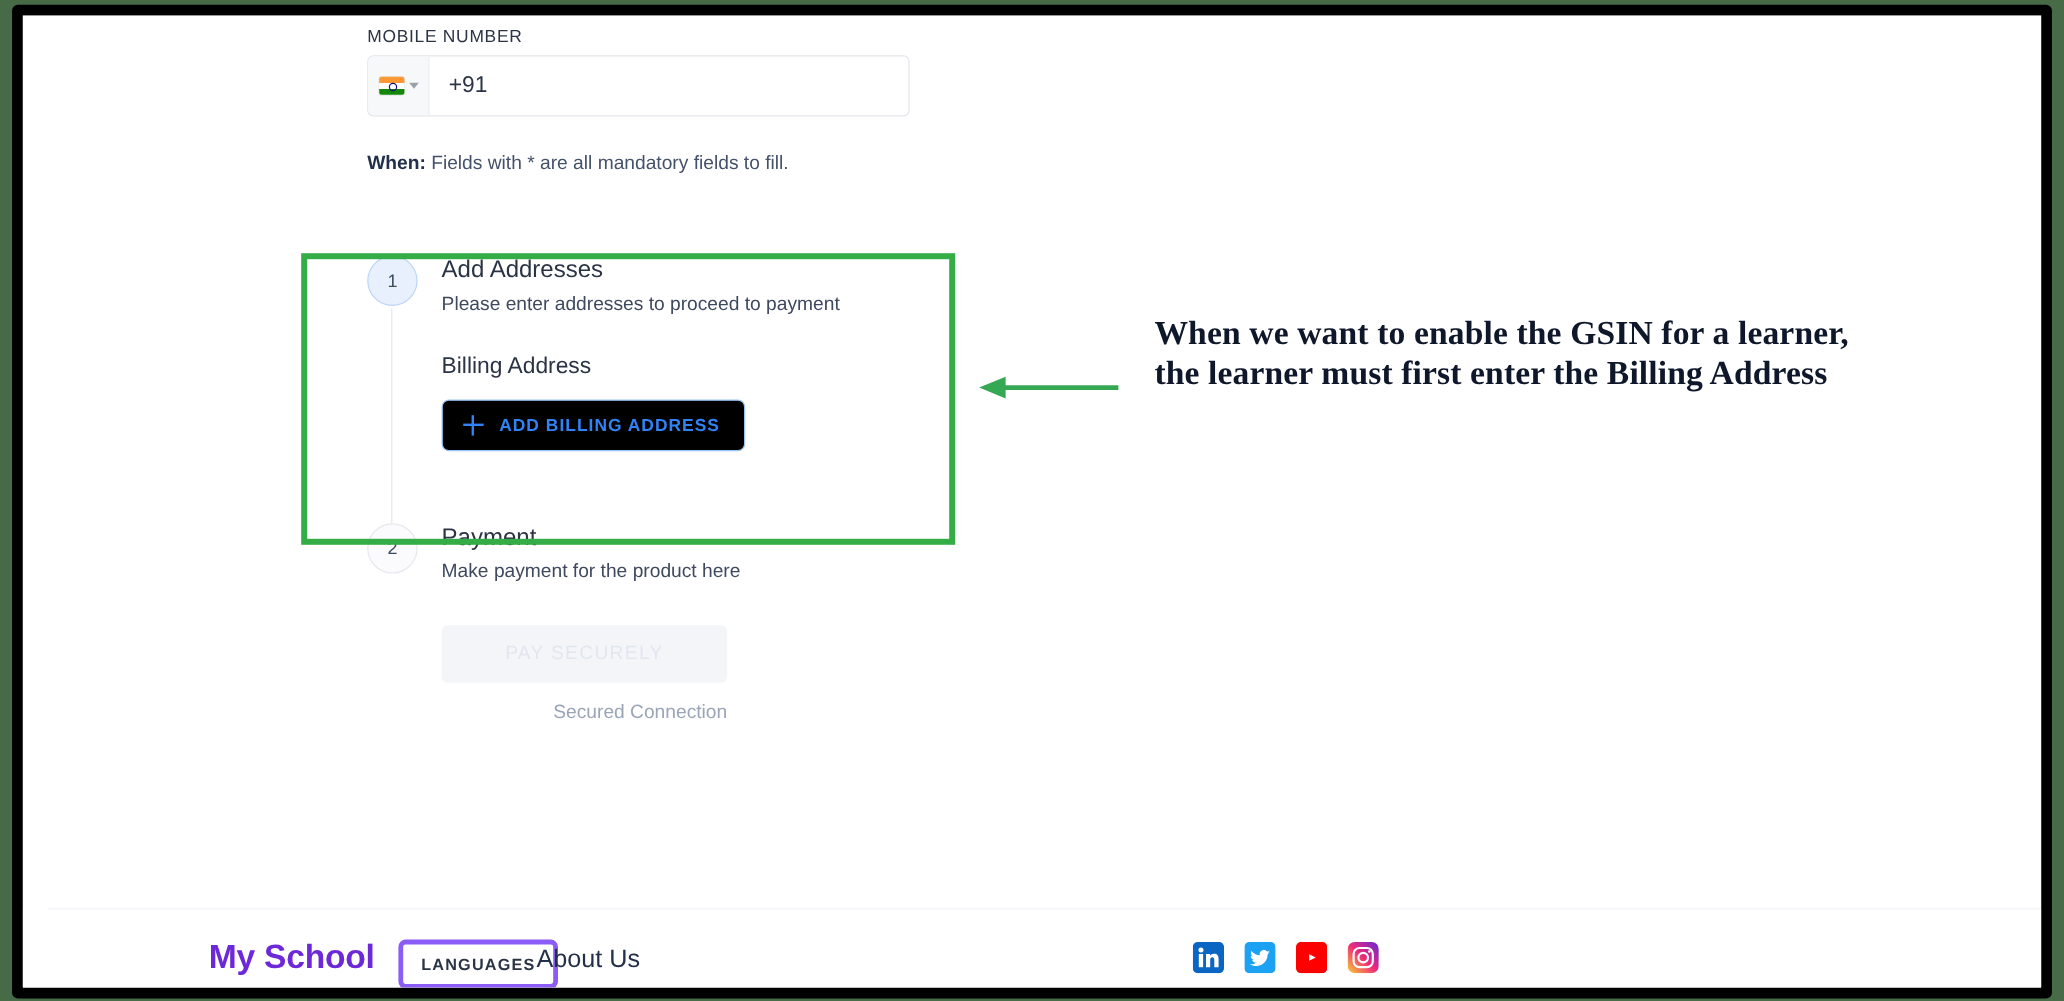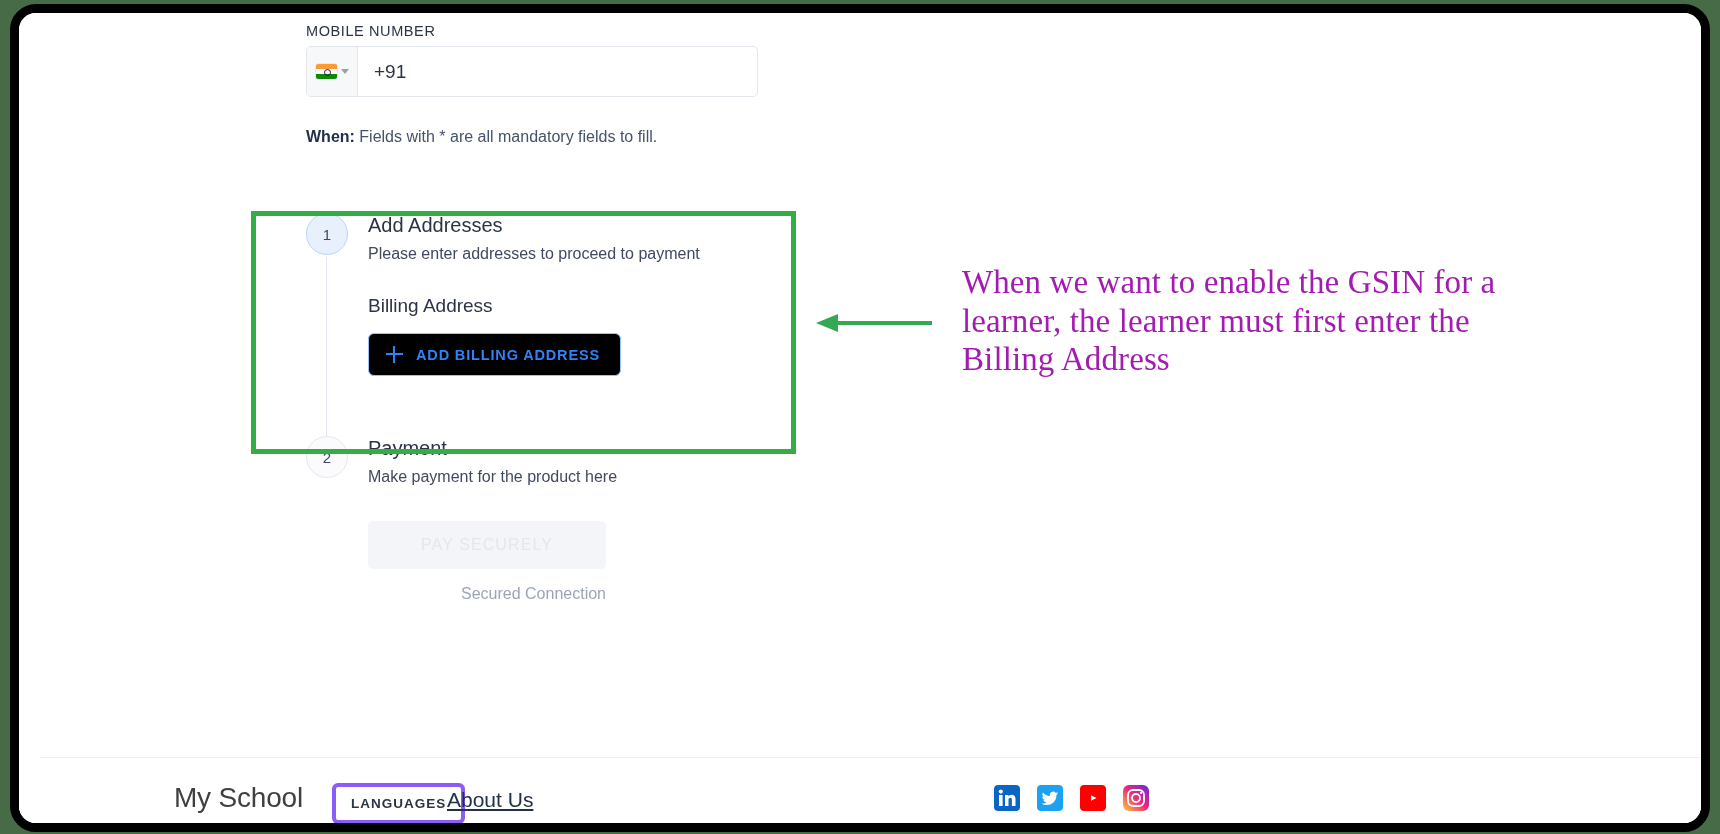--- a/index.html
+++ b/index.html
@@ -13,21 +13,21 @@
     position: relative;
     width: 1720px; height: 834px;
     background: #476b47;
   }
   
   #frame {
     position: absolute;
     left: 10px; top: 4px;
     width: 1700px; height: 828px;
     border: 9px solid #000000;
-    border-radius: 26px;
+    border-radius: 5px;
     background: #ffffff;
     overflow: hidden;
   }
   #page {
     position: absolute;
     inset: 0;
     background: #ffffff;
   }
 
   
@@ -188,44 +188,44 @@
   .ann-arrow {
     position: absolute;
     left: 795px; top: 300px;
     width: 120px; height: 20px;
   }
   .ann-text {
     position: absolute;
     left: 943px; top: 250px;
     width: 600px;
     font-family: "Liberation Serif", serif;
-    font-weight: 400;
-    font-size: 33px;
+    font-weight: 700;
+    font-size: 28px;
     line-height: 1.17;
-    color: #a21caf;
+    color: #0f172a;
     letter-spacing: .1px;
   }
 
   
   .footer-rule {
     position: absolute;
     left: 21px; right: 0; top: 744px;
     height: 1px; background: #eceef5;
   }
   .footer {
     position: absolute;
     left: 0; right: 0; top: 745px; bottom: 0;
     background: #ffffff;
   }
   .brand {
     position: absolute;
     left: 155px; top: 24px;
     font-size: 28px;
-    color: #404040;
-    font-weight: 400;
+    color: #6d28d9;
+    font-weight: 700;
     letter-spacing: -.2px;
   }
   .lang-btn {
     position: absolute;
     left: 313px; top: 25px;
     padding: 9px 15px;
     border: 4px solid #8b5cf6;
     border-radius: 6px;
     font-size: 13.5px;
     font-weight: 700;
@@ -233,21 +233,20 @@
     color: #2b3445;
     background: #fff;
     cursor: pointer;
   }
   .about {
     position: absolute;
     left: 428px; top: 30px;
     font-size: 21px;
     color: #23304a;
     cursor: pointer;
-    text-decoration: underline;
   }
   .socials {
     position: absolute;
     left: 975px; top: 27px;
     display: flex; gap: 17px;
   }
   .soc { width: 26px; height: 26px; border-radius: 4px; display:block; cursor:pointer; }
 </style>
 </head>
 <body>

